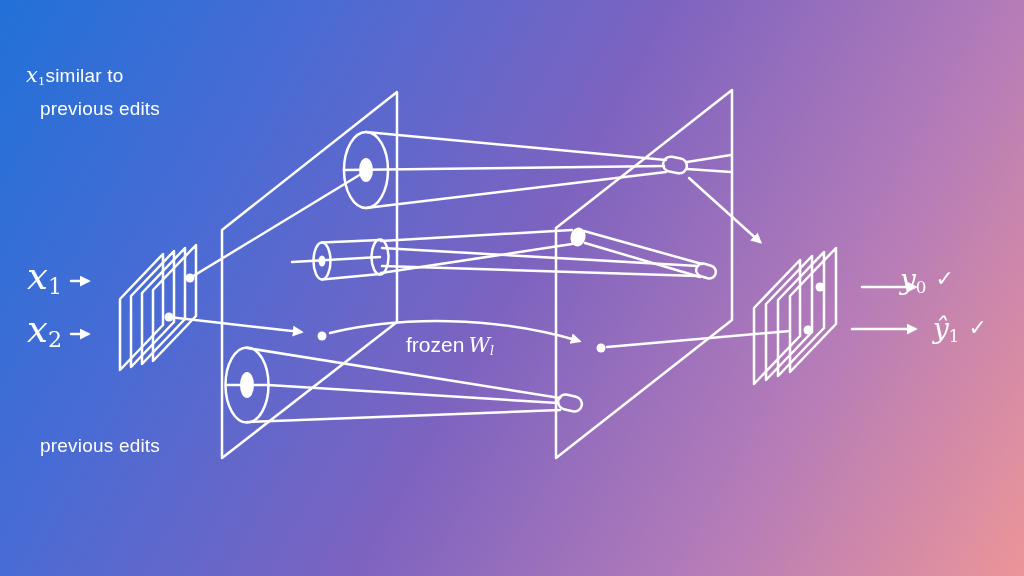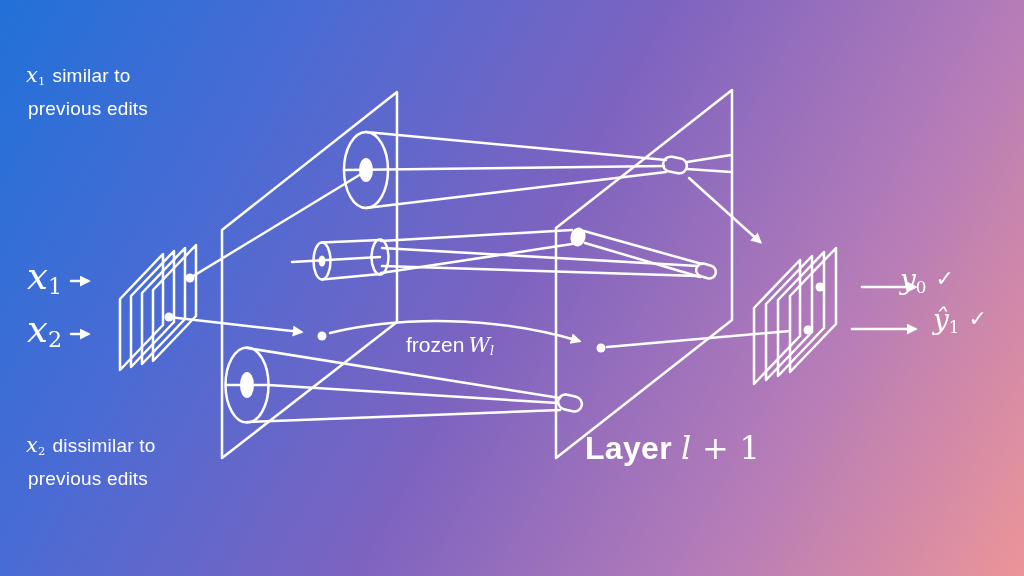--- a/index.html
+++ b/index.html
@@ -8,22 +8,22 @@
     background:linear-gradient(119deg,#2171d8 0%,#4a6bd4 24%,#7d63c0 50%,#b57cb8 76%,#ec9598 100%);
     font-family:"Liberation Sans",sans-serif;color:#fff;
   }
   .slide svg{position:absolute;left:0;top:0;}
   .lbl{position:absolute;white-space:nowrap;color:#fff;}
   .math{font-family:"DejaVu Serif",serif;font-style:italic;}
   .msub{font-family:"DejaVu Serif",serif;font-style:normal;font-size:0.60em;vertical-align:-0.22em;}
   .msub.it{font-style:italic;}
   .note{font-size:19px;line-height:27px;letter-spacing:0.2px;}
   .note .math{font-size:21px;}
-  .note .txt{margin-left:7px;}
-  .note .indent{margin-left:2px;}
+  .note .txt{}
+  .note .indent{margin-left:14px;}
   .input-label{font-size:37px;}
   .layer-label{font-size:32px;font-weight:bold;letter-spacing:0.3px;}
   .layer-label .math{font-weight:500;margin-left:9px;}
   .layer-label .suffix{font-family:"DejaVu Serif",serif;font-weight:500;}
   .frozen-label{font-size:21px;text-align:center;}
   .frozen-label .math{margin-left:4px;}
   .out-label{font-size:28px;}
   .out-label .check{font-family:"DejaVu Sans",sans-serif;font-size:22px;margin-left:9px;vertical-align:0.12em;}
 </style>
 </head>
@@ -117,39 +117,35 @@
       <line x1="852" y1="329" x2="915" y2="329" marker-end="url(#ah)"></line>
     </g>
   </svg>
 
   <div class="lbl note" style="left:26px;top:62px;">
     <div><span class="math">x</span><span class="msub">1</span><span class="txt">similar to</span></div>
     <div class="indent">previous edits</div>
   </div>
 
   <div class="lbl note" style="left:26px;top:432px;">
-    <div><span class="math">x</span><span class="msub">2</span><span class="txt">dissimilar to</span></div>
     <div class="indent">previous edits</div>
   </div>
 
   <div class="lbl input-label" style="left:27px;top:255px;">
     <span class="math">x</span><span class="msub">1</span>
   </div>
   <div class="lbl input-label" style="left:27px;top:308px;">
     <span class="math">x</span><span class="msub">2</span>
   </div>
 
-  <div class="lbl layer-label" style="left:585px;top:429px;">
-    <span>Layer</span><span class="math">l</span><span class="suffix"> + 1</span>
-  </div>
 
   <div class="lbl frozen-label" style="left:406px;top:333px;">
     <span>frozen</span><span class="math">W</span><span class="msub it">l</span>
   </div>
 
   <div class="lbl out-label" style="left:900px;top:263px;">
     <span class="math">y</span><span class="msub">0</span><span class="check">✓</span>
   </div>
-  <div class="lbl out-label" style="left:933px;top:303px;text-align:center;">
+  <div class="lbl out-label" style="left:933px;top:312px;text-align:center;">
     <span class="math">ŷ</span><span class="msub">1</span><span class="check">✓</span>
   </div>
 
 </div>
 
 </body></html>

